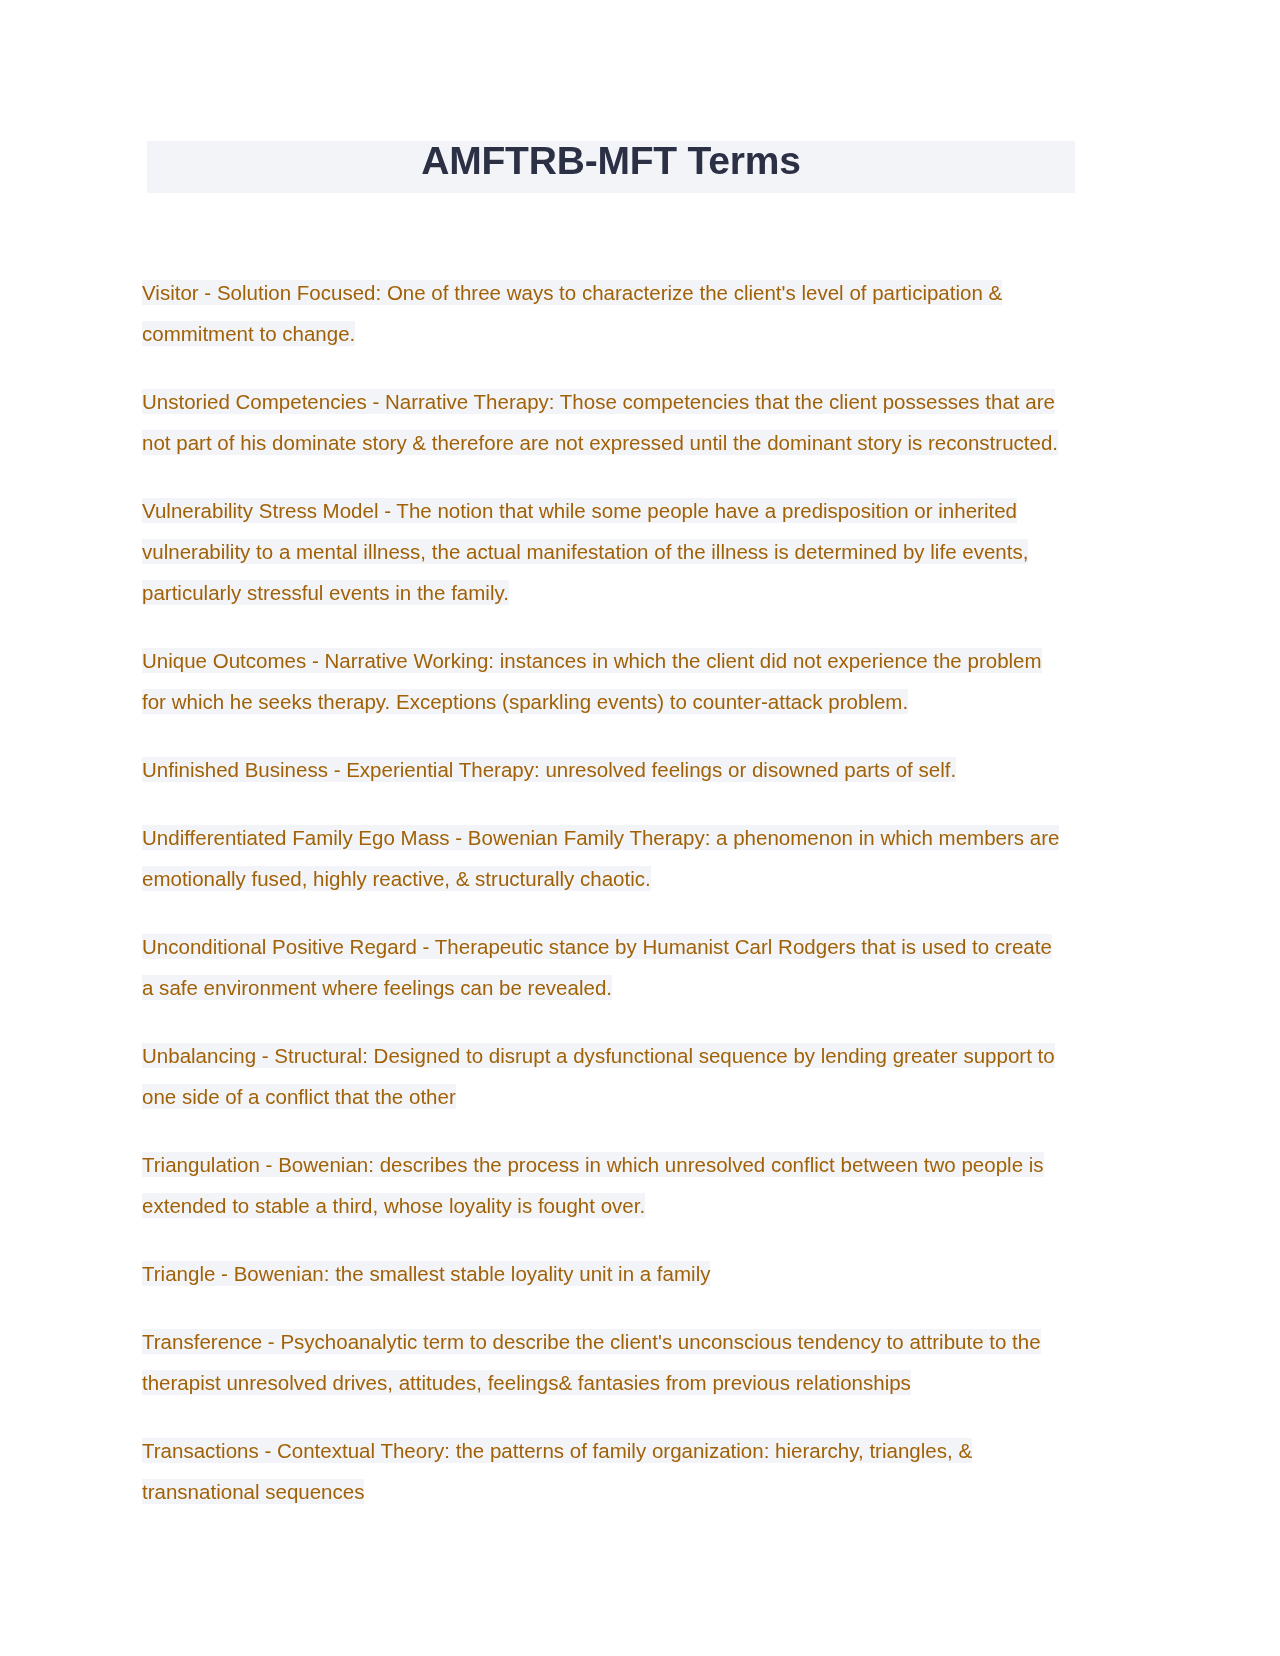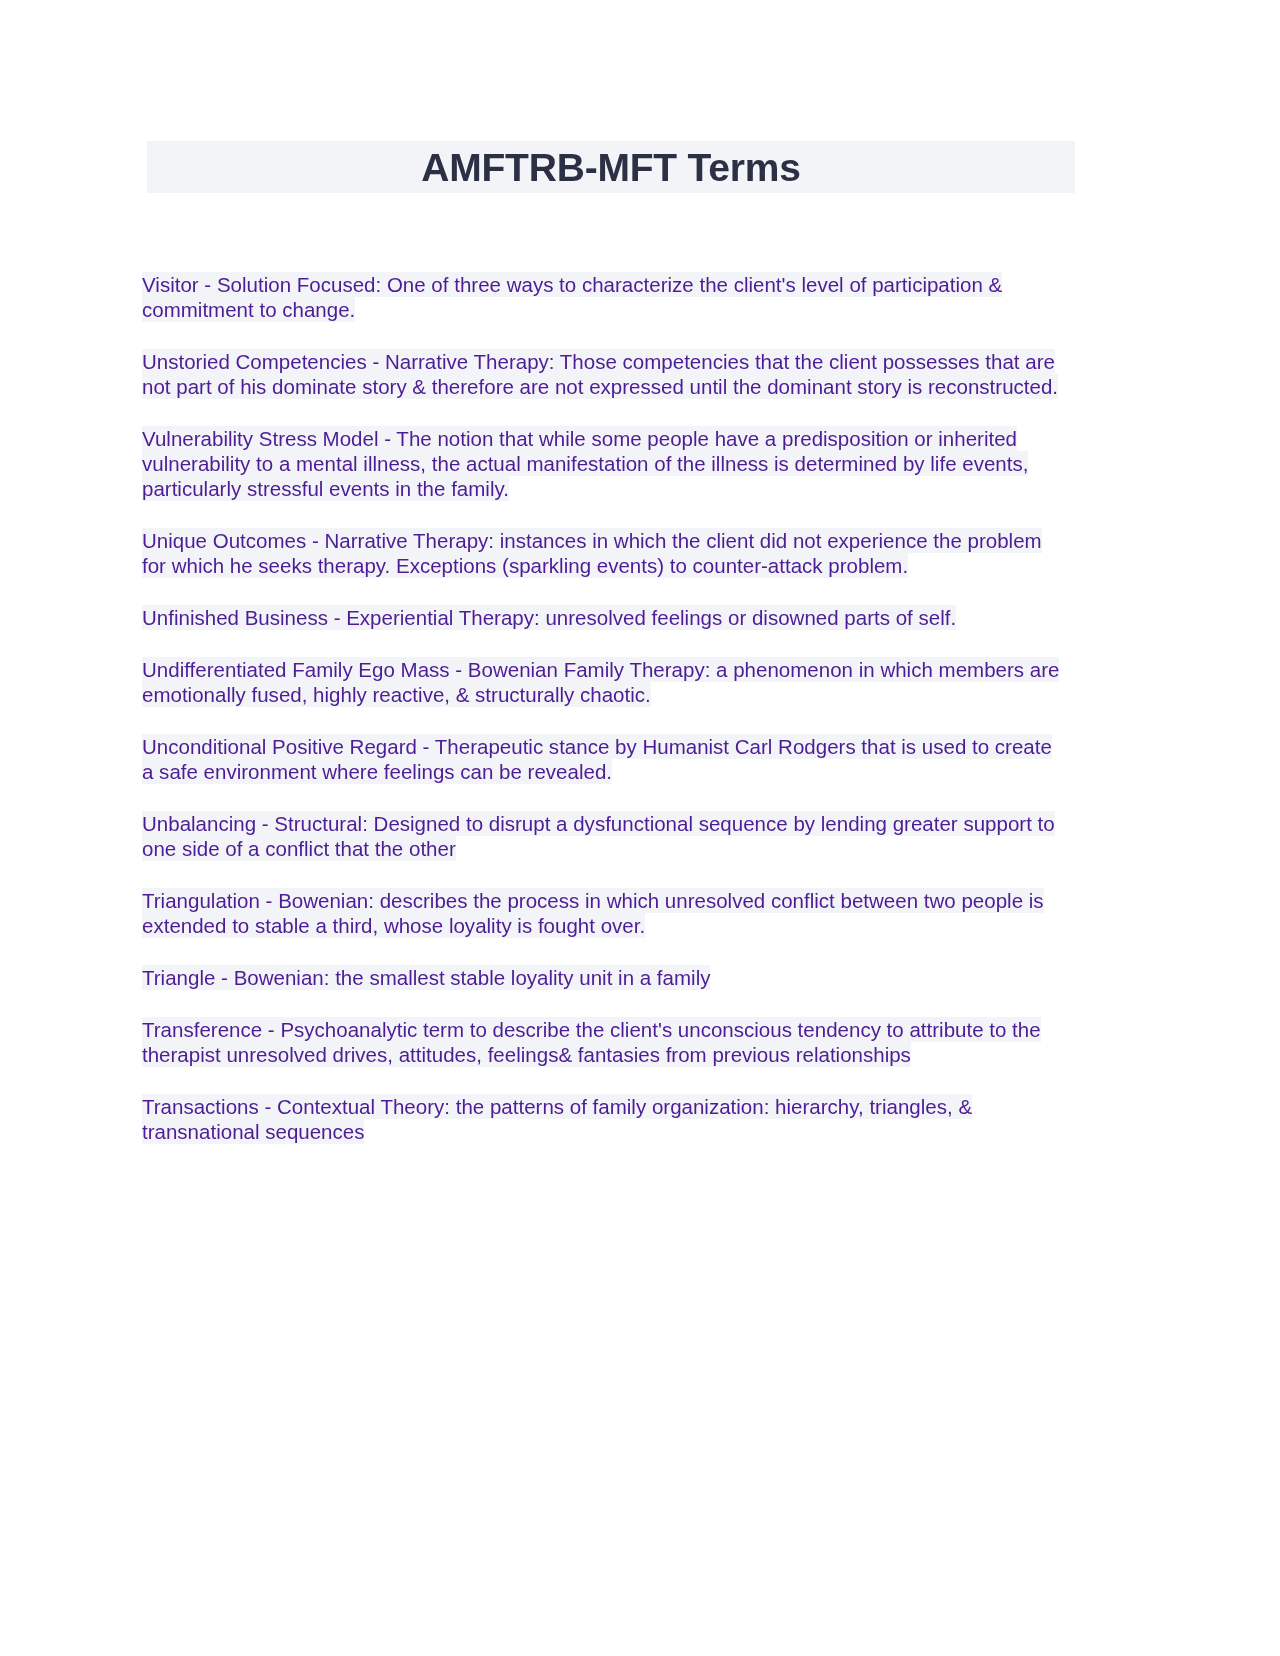--- a/index.html
+++ b/index.html
@@ -22,41 +22,40 @@
     box-sizing: border-box;
   }
   .title-band {
     position: absolute;
     left: 147px;
     top: 141px;
     width: 928px;
     height: 52px;
     background: #f3f4f8;
     display: flex;
-    align-items: center;
     justify-content: center;
   }
   .title-band .title-text {
     font-size: 39px;
     font-weight: bold;
     color: #2b3044;
     letter-spacing: -0.2px;
     line-height: 1;
     white-space: nowrap;
   }
   .body-col {
     position: absolute;
     left: 142px;
     top: 272px;
     width: 926px;
   }
   .term-paragraph {
     font-size: 20.5px;
-    line-height: 25px;
-    color: #4c1d95;
+    line-height: 41px;
+    color: #a16207;
     margin: 0 0 27px 0;
     letter-spacing: 0.01px;
     text-align: left;
   }
   .term-paragraph:last-child {
     margin-bottom: 0;
   }
   .term-paragraph .hl {
     background: #f3f4f8;
     box-decoration-break: clone;
@@ -70,21 +69,21 @@
 <div class="page">
 
   <div class="title-band">
     <span class="title-text">AMFTRB-MFT Terms</span>
   </div>
 
   <div class="body-col">
       <p class="term-paragraph"><span class="hl">Visitor - Solution Focused: One of three ways to characterize the client's level of participation &amp; commitment to change.</span></p>
       <p class="term-paragraph"><span class="hl">Unstoried Competencies - Narrative Therapy: Those competencies that the client possesses that are not part of his dominate story &amp; therefore are not expressed until the dominant story is reconstructed.</span></p>
       <p class="term-paragraph"><span class="hl">Vulnerability Stress Model - The notion that while some people have a predisposition or inherited vulnerability to a mental illness, the actual manifestation of the illness is determined by life events, particularly stressful events in the family.</span></p>
-      <p class="term-paragraph"><span class="hl">Unique Outcomes - Narrative Therapy: instances in which the client did not experience the problem for which he seeks therapy. Exceptions (sparkling events) to counter-attack problem.</span></p>
+      <p class="term-paragraph"><span class="hl">Unique Outcomes - Narrative Working: instances in which the client did not experience the problem for which he seeks therapy. Exceptions (sparkling events) to counter-attack problem.</span></p>
       <p class="term-paragraph"><span class="hl">Unfinished Business - Experiential Therapy: unresolved feelings or disowned parts of self.</span></p>
       <p class="term-paragraph"><span class="hl">Undifferentiated Family Ego Mass - Bowenian Family Therapy: a phenomenon in which members are emotionally fused, highly reactive, &amp; structurally chaotic.</span></p>
       <p class="term-paragraph"><span class="hl">Unconditional Positive Regard - Therapeutic stance by Humanist Carl Rodgers that is used to create a safe environment where feelings can be revealed.</span></p>
       <p class="term-paragraph"><span class="hl">Unbalancing - Structural: Designed to disrupt a dysfunctional sequence by lending greater support to one side of a conflict that the other</span></p>
       <p class="term-paragraph"><span class="hl">Triangulation - Bowenian: describes the process in which unresolved conflict between two people is extended to stable a third, whose loyality is fought over.</span></p>
       <p class="term-paragraph"><span class="hl">Triangle - Bowenian: the smallest stable loyality unit in a family</span></p>
       <p class="term-paragraph"><span class="hl">Transference - Psychoanalytic term to describe the client's unconscious tendency to attribute to the therapist unresolved drives, attitudes, feelings&amp; fantasies from previous relationships</span></p>
       <p class="term-paragraph"><span class="hl">Transactions - Contextual Theory: the patterns of family organization: hierarchy, triangles, &amp; transnational sequences</span></p>
     </div>
 

